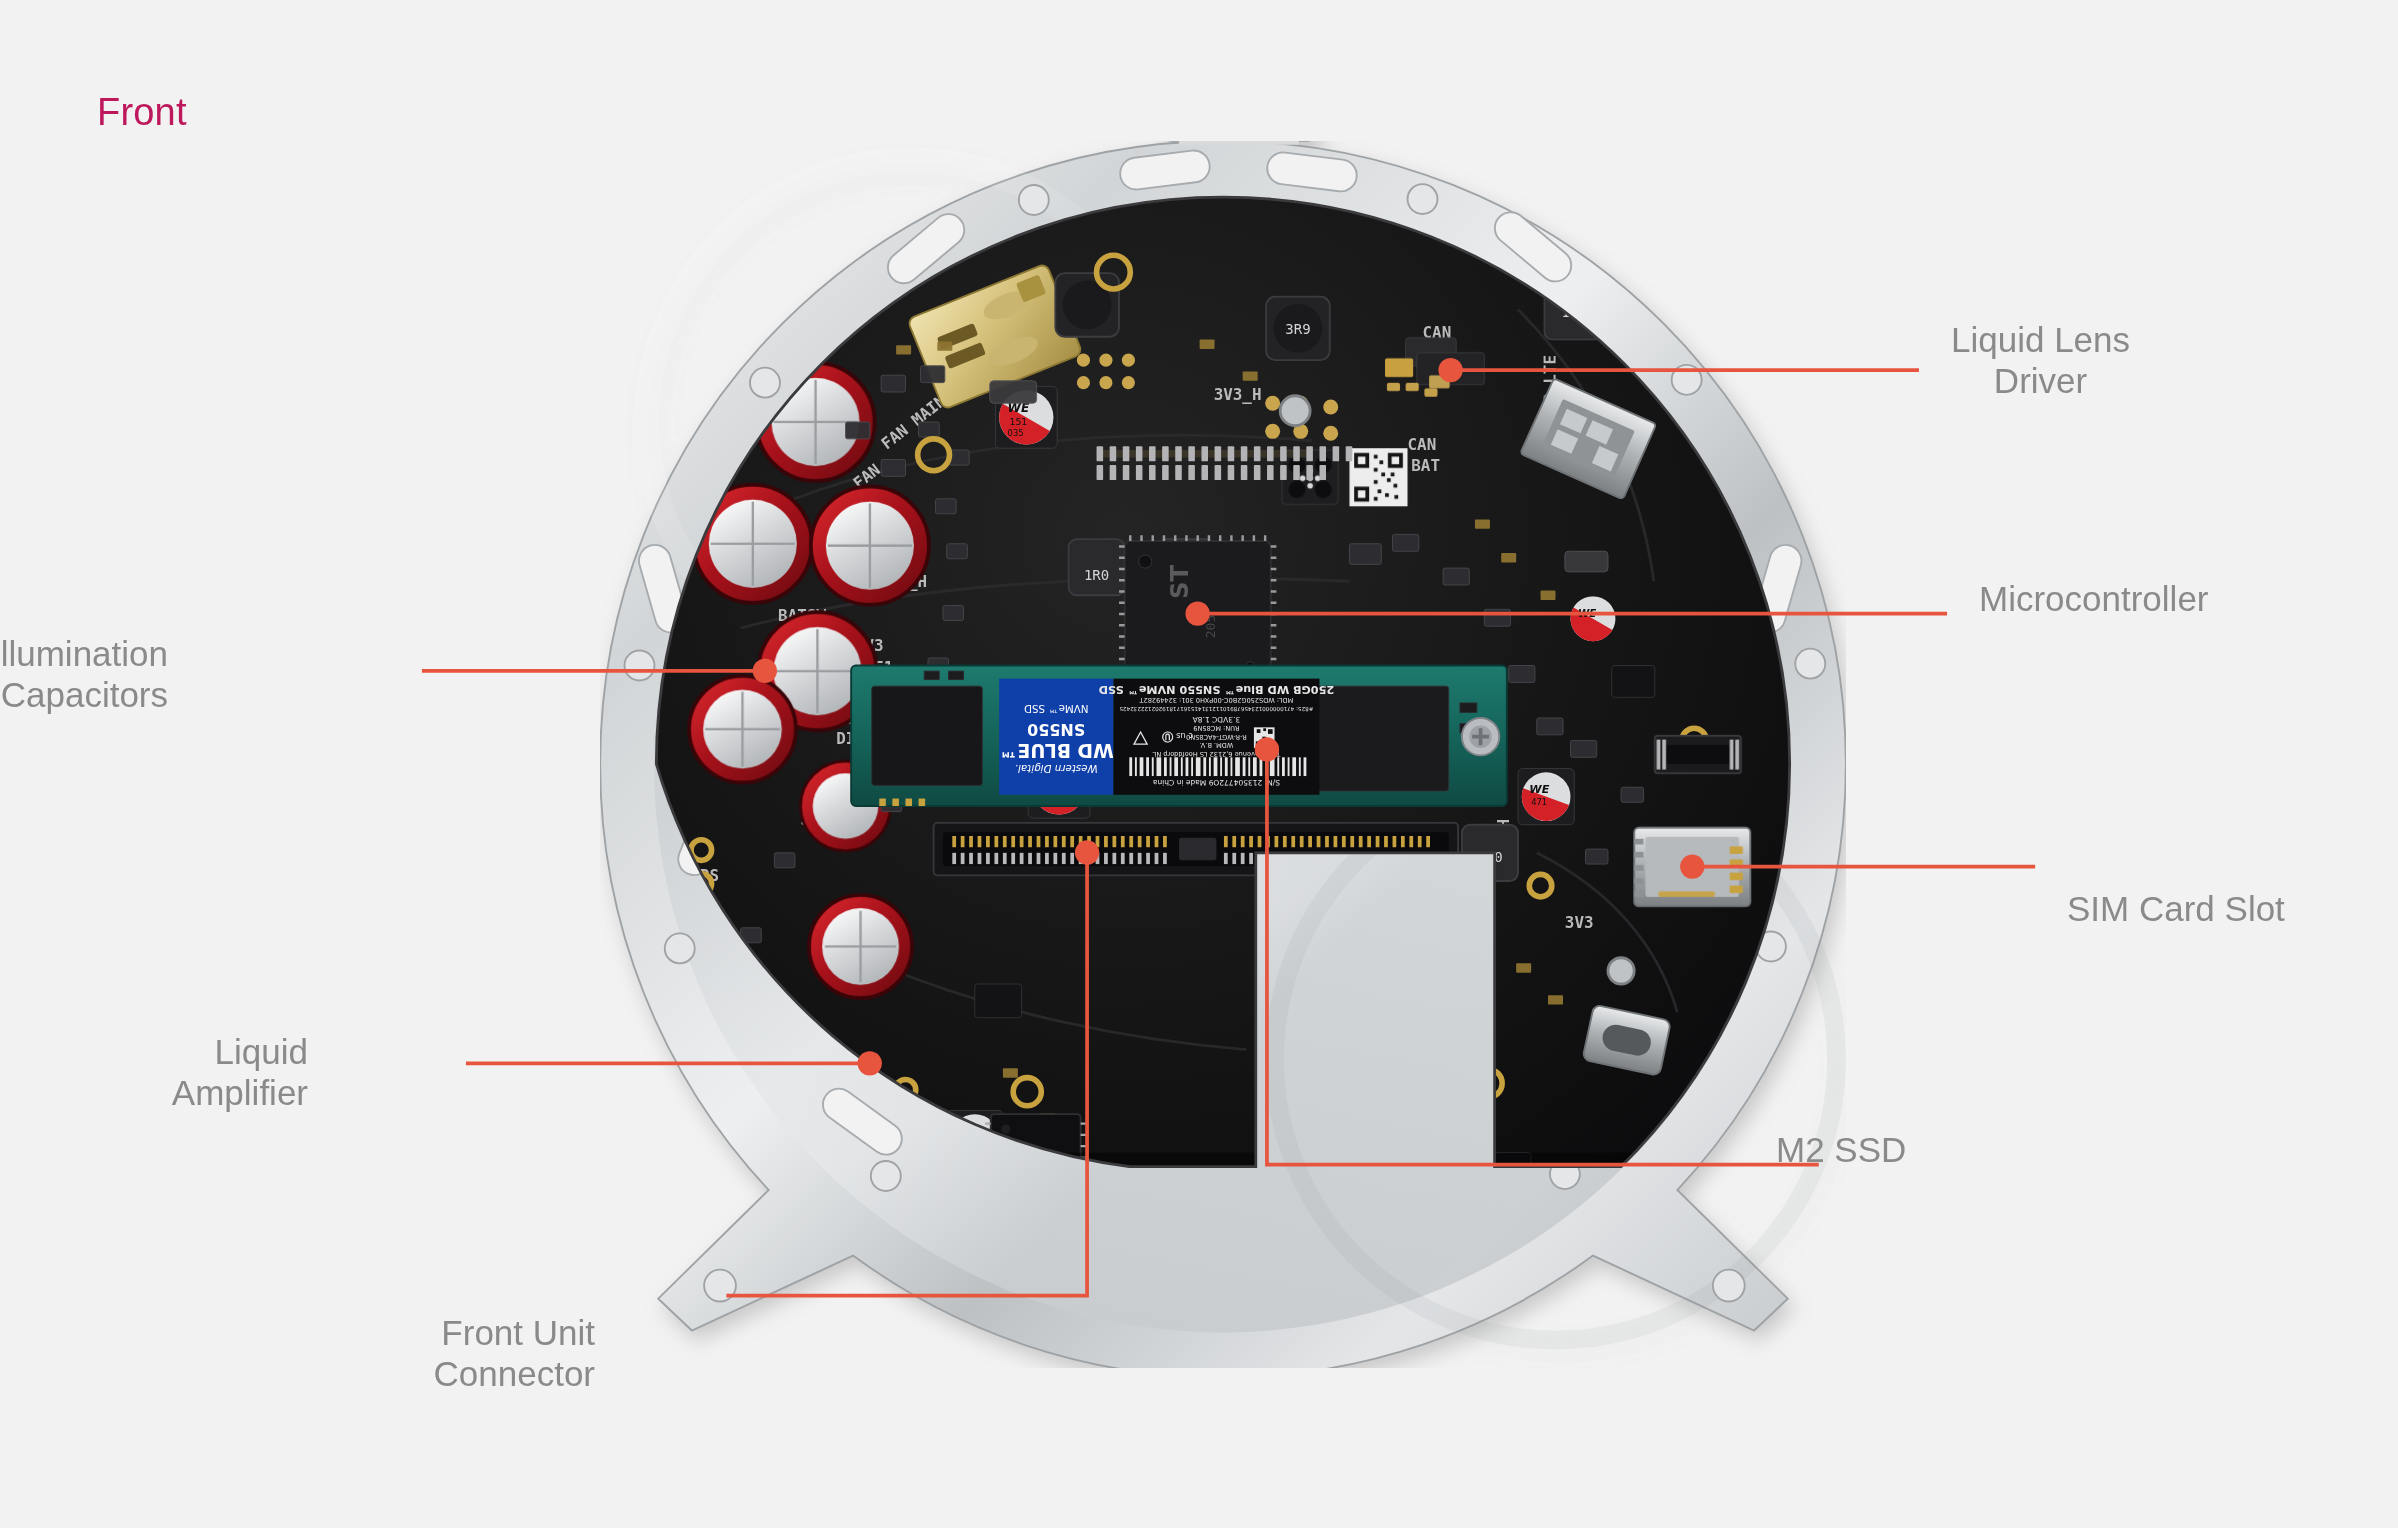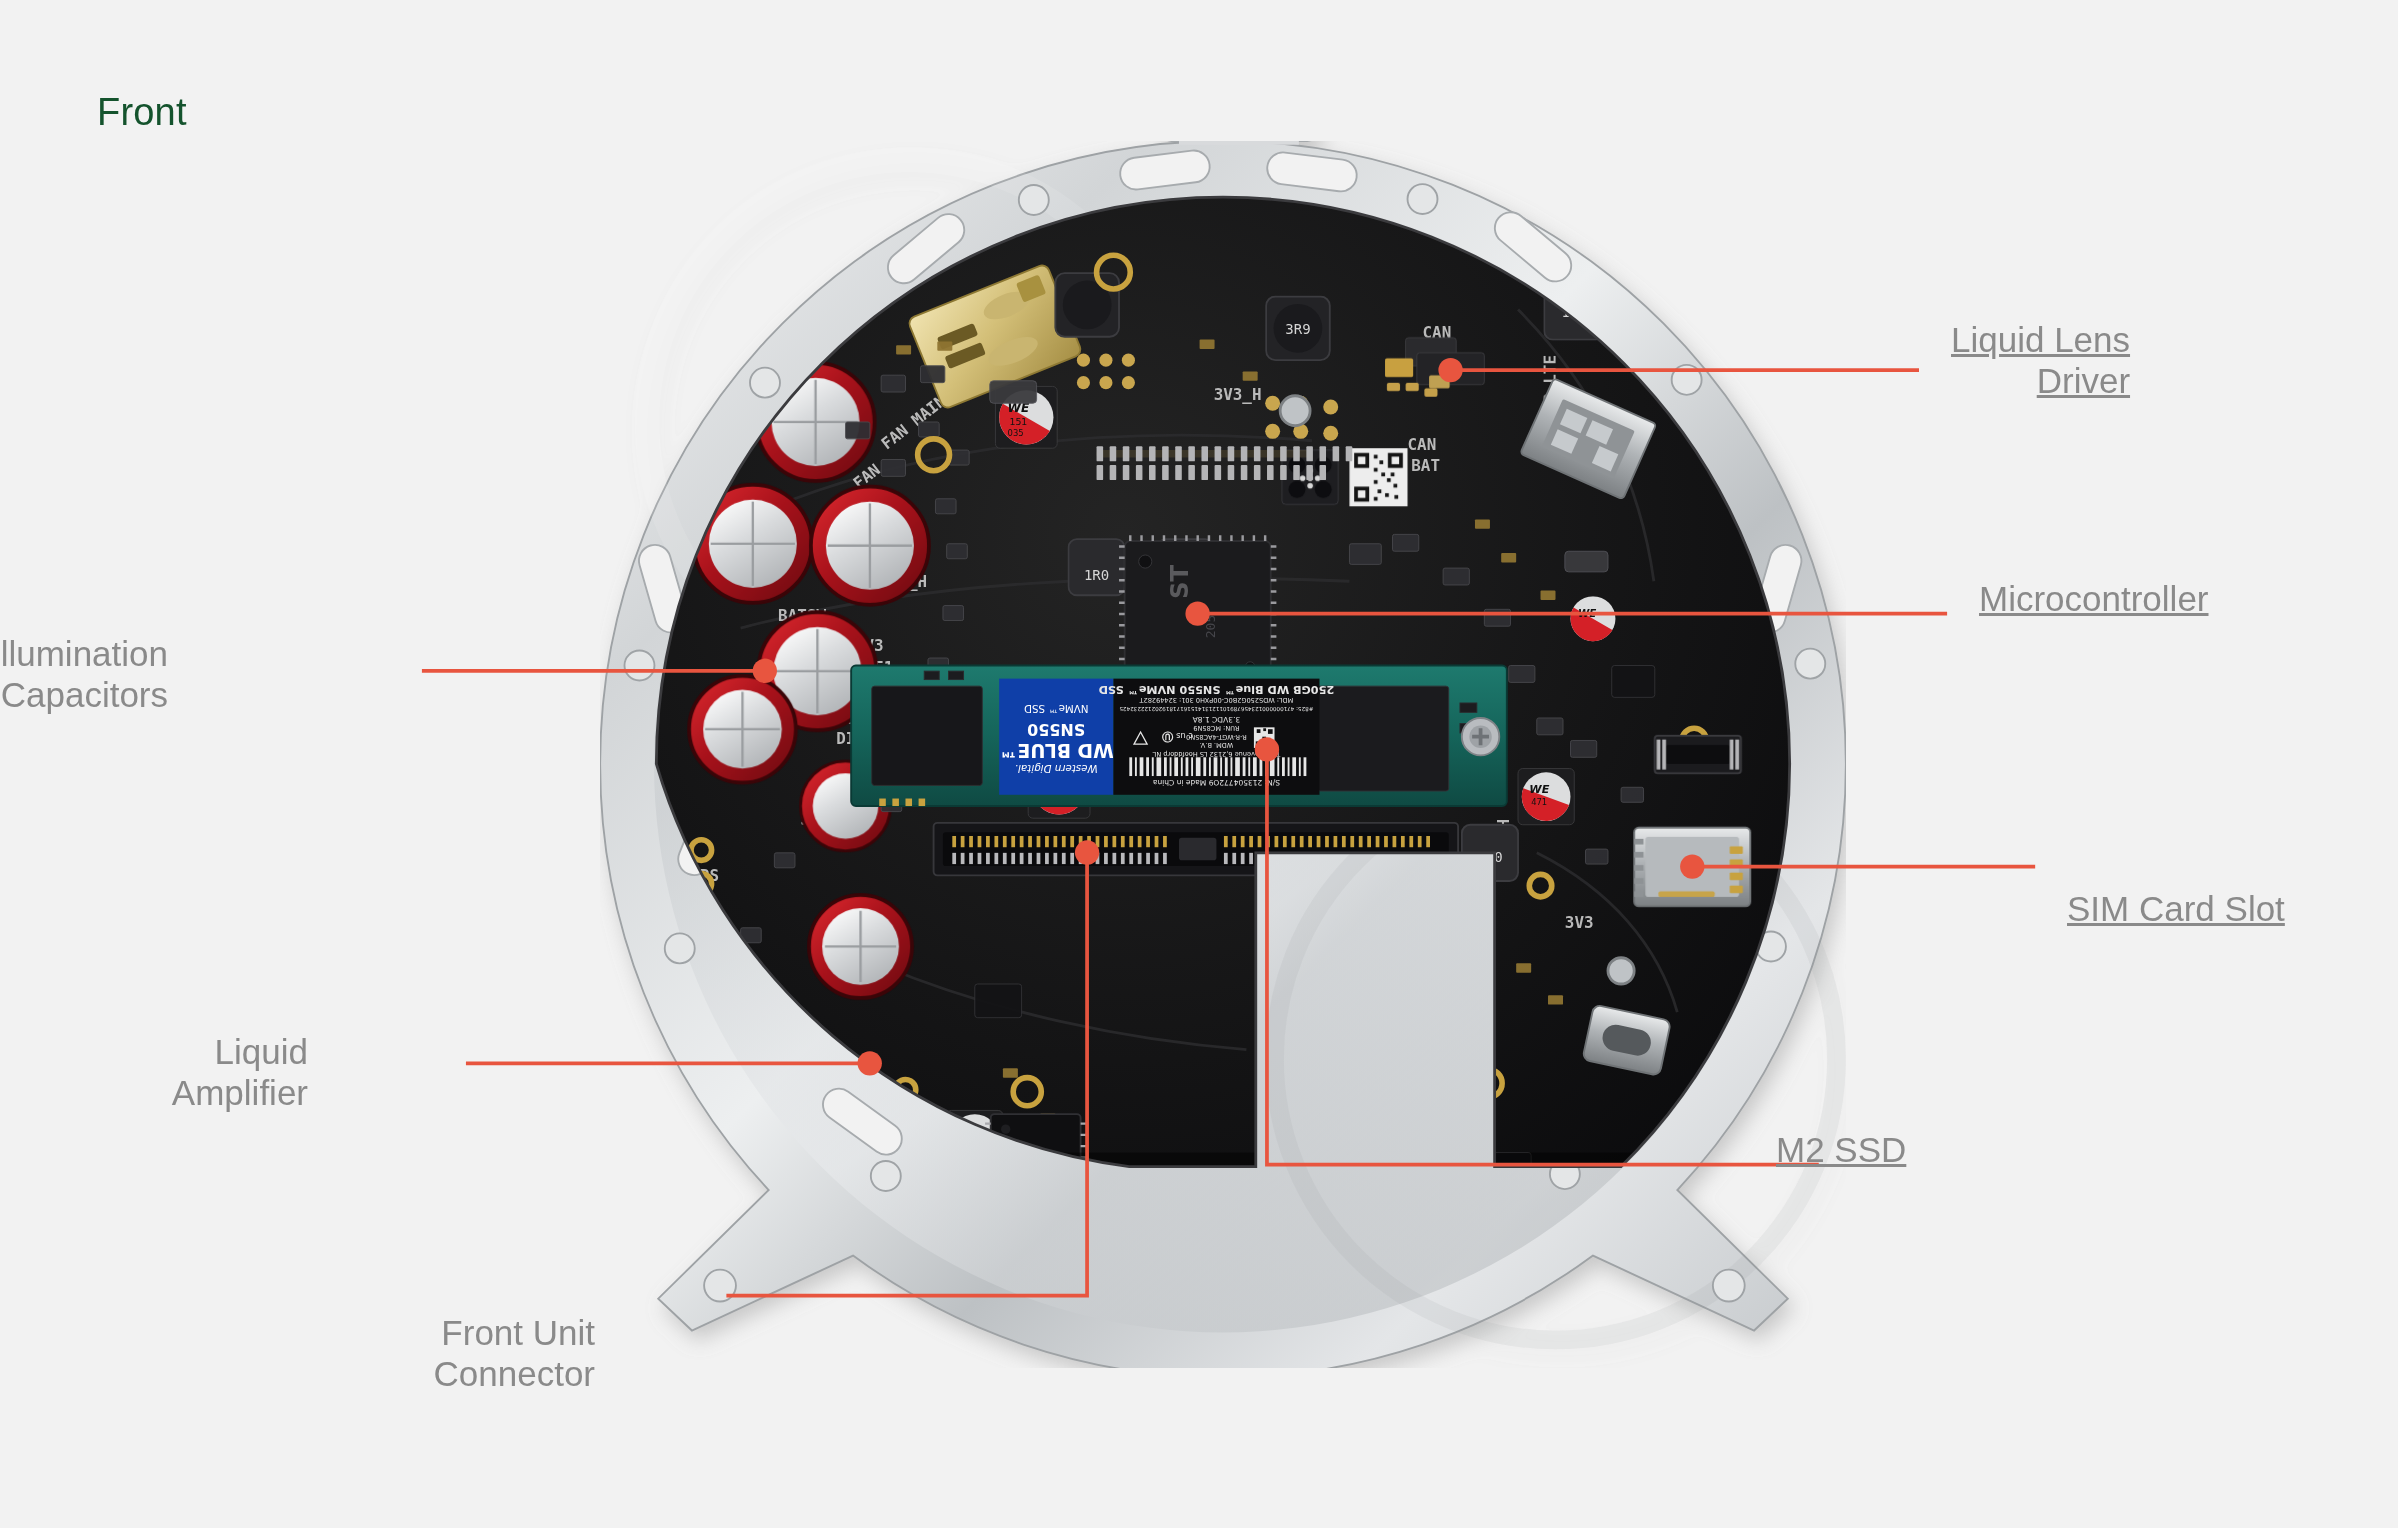--- a/index.html
+++ b/index.html
@@ -7,27 +7,27 @@
     width:2399px;height:1528px;
     background:#F2F2F2;
     font-family:"Liberation Sans","DejaVu Sans",sans-serif;
     overflow:hidden;position:relative;
   }
   #stage{position:absolute;inset:0;width:2399px;height:1528px;}
 
   
   #title{
     position:absolute;left:97px;top:91px;
-    font-size:38px;color:#14532d;letter-spacing:0.2px;
+    font-size:38px;color:#be185d;letter-spacing:0.2px;
     white-space:nowrap;
   }
 
   
   .callout{position:absolute;color:#8a8a8a;font-size:35px;line-height:1.18;white-space:pre-line;}
-  .callout.right{text-align:right;text-decoration:underline;}
+  .callout.right{text-align:center;}
   .callout.left{text-align:right;}
 
   #lbl-liquid{left:1951px;top:319px;}
   #lbl-micro{left:1979px;top:578px;}
   #lbl-sim{left:2067px;top:888px;}
   #lbl-ssd{left:1776px;top:1129px;}
   #lbl-illum{right:2231px;top:633px;}
   #lbl-audio{right:2091px;top:1031px;}
   #lbl-front{right:1804px;top:1312px;}
 

